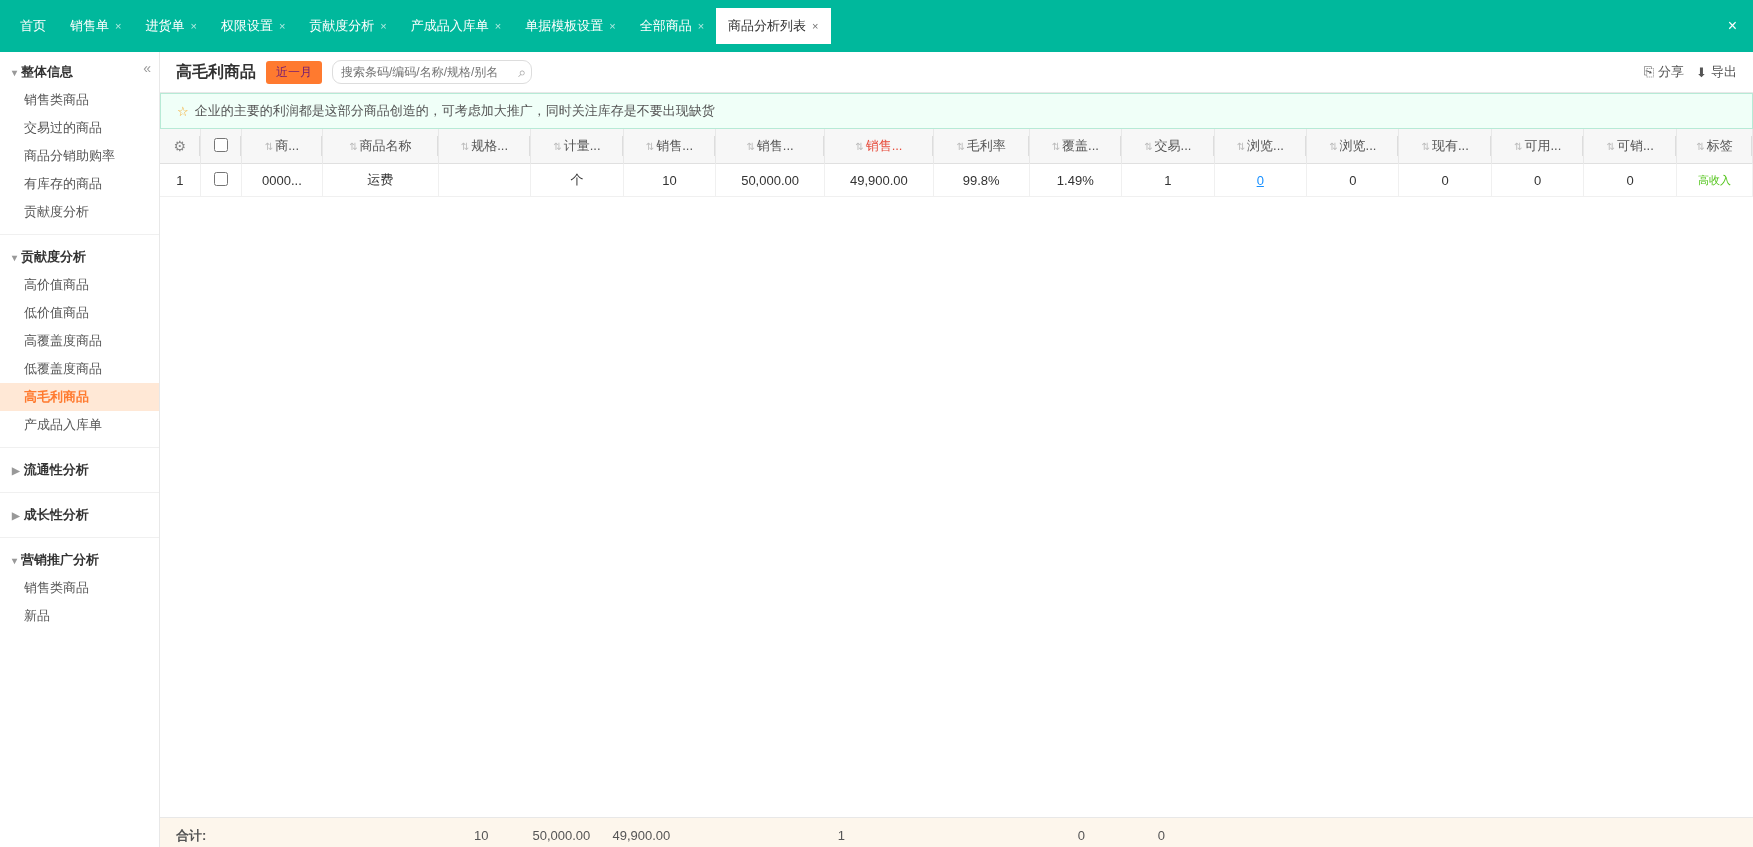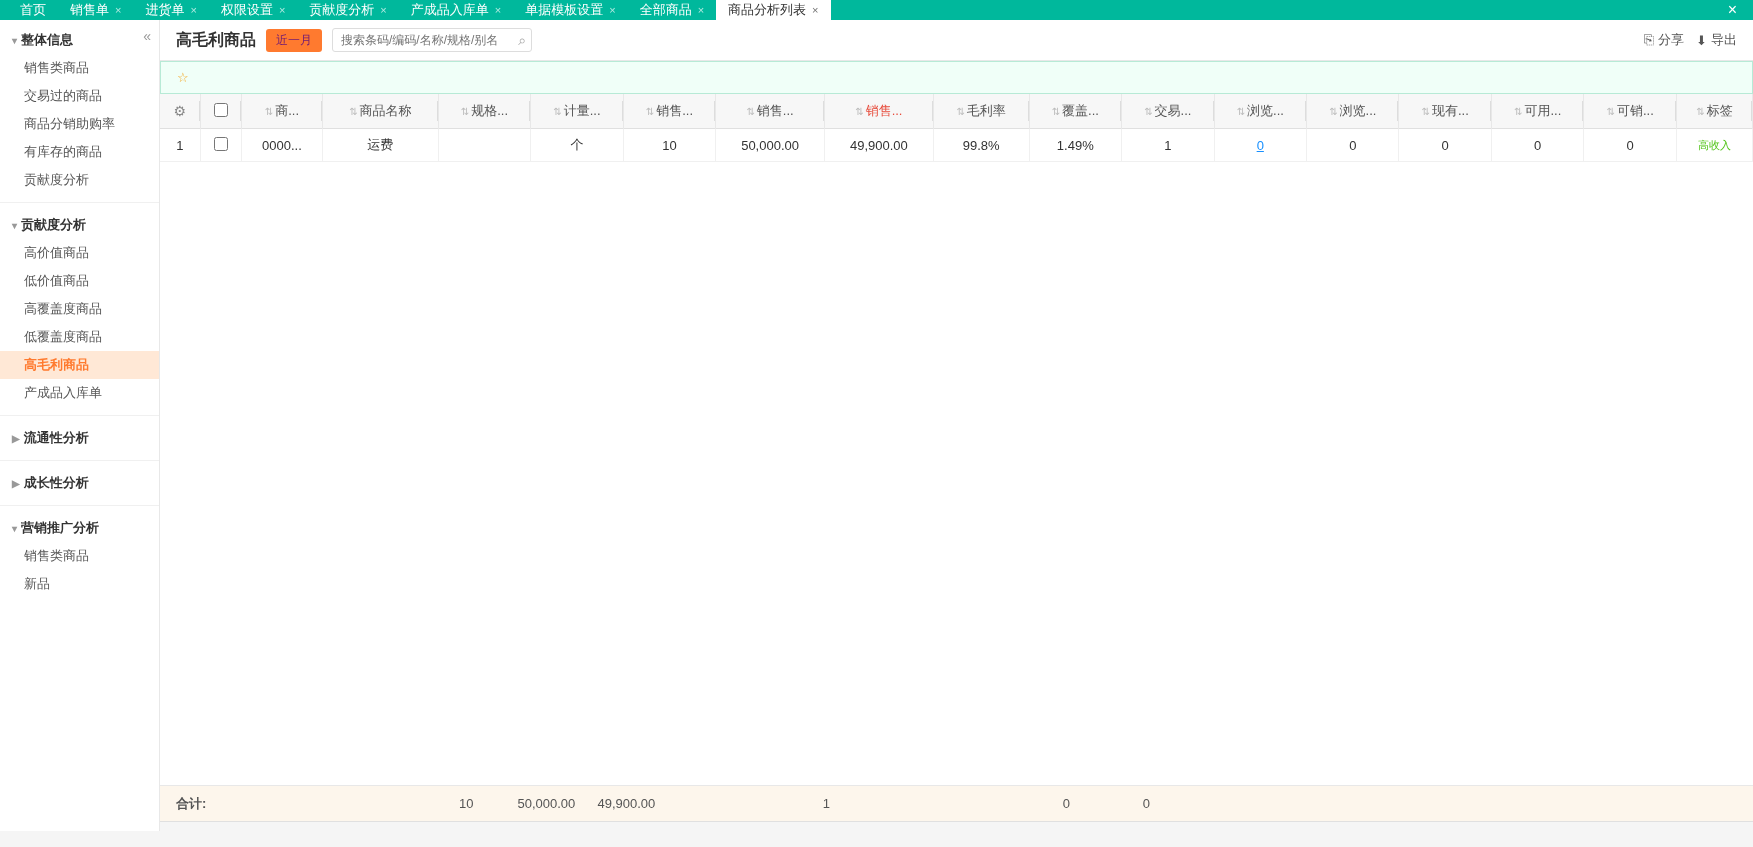--- a/index.html
+++ b/index.html
@@ -3,21 +3,21 @@
   <meta charset="utf-8">
   <style>
     * { box-sizing: border-box; margin: 0; padding: 0; font-family: 'Microsoft YaHei', Arial, sans-serif; font-size: 13px; }
     body { background: #f5f5f5; overflow: hidden; width: 1753px; height: 847px; }
 
     
     .top-nav {
       display: flex;
       align-items: center;
       background: #00b89c;
-      height: 20px;
+      height: 52px;
       padding: 0 8px;
       color: #fff;
     }
     .nav-tab {
       display: flex;
       align-items: center;
       padding: 0 12px;
       height: 36px;
       cursor: pointer;
       white-space: nowrap;
@@ -103,21 +103,21 @@
       background: #ff7a2f;
       color: #701a75;
       border: none;
       border-radius: 3px;
       padding: 3px 10px;
       cursor: pointer;
       font-size: 12px;
     }
     .search-input {
       border: 1px solid #ddd;
-      border-radius: 3px;
+      border-radius: 9px;
       padding: 4px 28px 4px 8px;
       font-size: 12px;
       width: 200px;
       color: #999;
       outline: none;
     }
     .search-wrapper { position: relative; }
     .search-icon-btn {
       position: absolute;
       right: 6px;
@@ -197,21 +197,21 @@
       background: #fdf6ec;
       border-top: 1px solid #e8e8e8;
       padding: 6px 16px;
       display: flex;
       align-items: center;
       font-size: 13px;
       color: #555;
       flex-shrink: 0;
       min-height: 36px;
     }
-    .footer-label { margin-right: 20px; font-weight: bold; text-align: center; }
+    .footer-label { margin-right: 35px; font-weight: bold; text-align: center; }
     .footer-cell {
       padding: 0 6px;
       text-align: center;
       min-width: 80px;
     }
 
     
     .bottom-scrollbar {
       height: 10px;
       background: #f5f5f5;
@@ -354,20 +354,21 @@
         </button>
         <button class="export-btn">
           <span>⬇</span>
           <span>导出</span>
         </button>
       </div>
     </div>
 
     <div class="tip-bar">
       <span class="tip-icon">☆</span>
+      <span>企业的主要的利润都是这部分商品创造的，可考虑加大推广，同时关注库存是不要出现缺货</span>
     </div>
 
     <div class="table-wrapper">
       <table>
         <thead>
           <tr>
             <th><span class="settings-icon">⚙</span></th>
             <th><input type="checkbox" class="checkbox" style=""></th>
             <th><span class="col-sort">⇅</span><span>商...</span></th>
             <th><span class="col-sort">⇅</span><span>商品名称</span></th>

